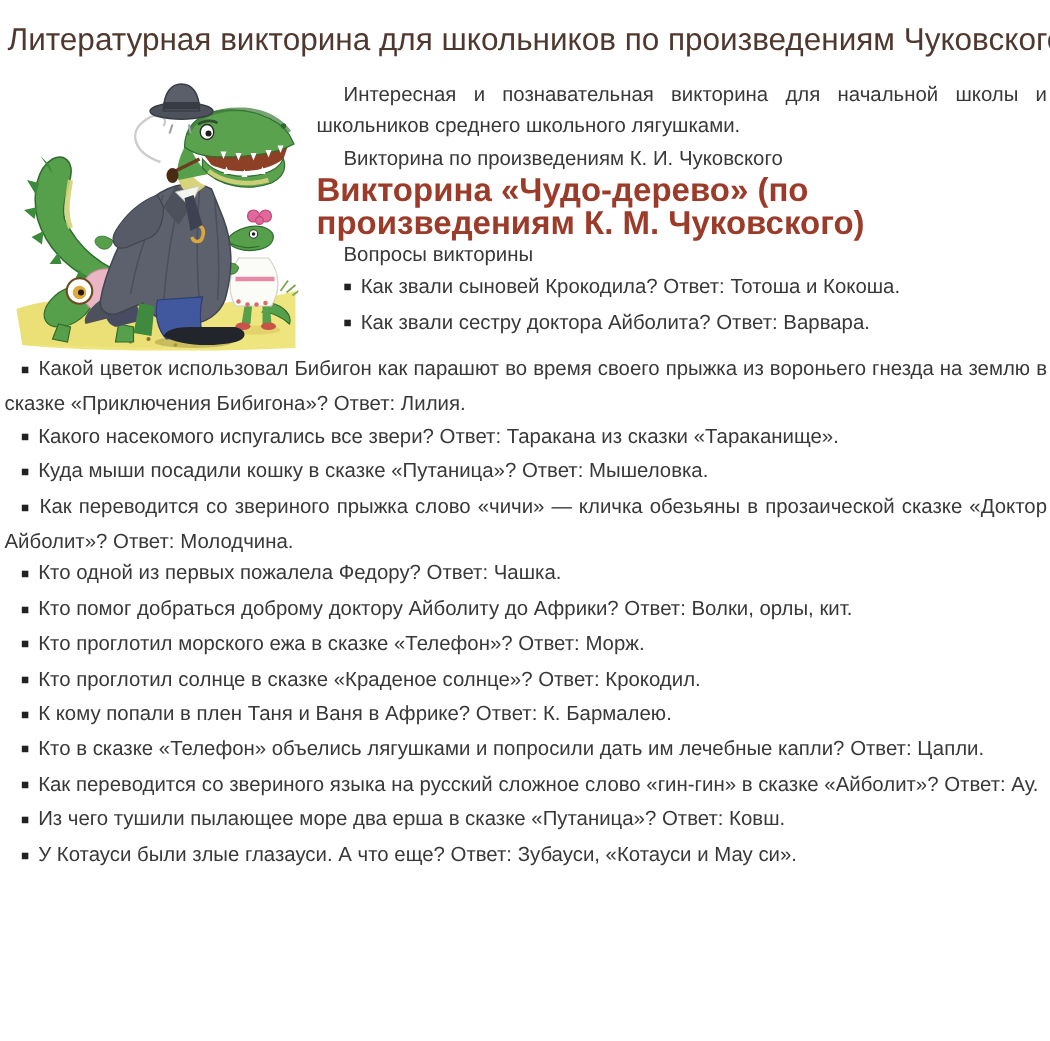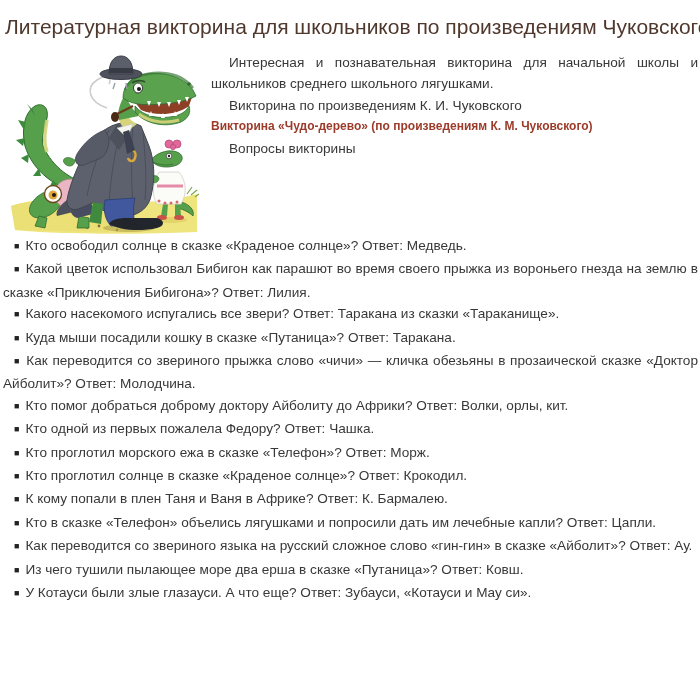--- a/index.html
+++ b/index.html
@@ -6,21 +6,21 @@
   body{width:700px;height:694px;overflow:hidden;
        font-family:"Liberation Sans","DejaVu Sans",sans-serif;color:#383838;}
   .page{padding:8px 2px 0 3px;}
   h1{font-size:21px;font-weight:400;color:#4f382d;margin:0 0 12px 2px;padding-top:6px;
      line-height:26px;white-space:nowrap;letter-spacing:0;}
   .content{font-size:13.6px;line-height:21.4px;text-align:justify;}
   .content p{margin:0;}
   .indent{text-indent:18px;}
   .illustration{float:left;width:196px;height:181px;margin:2px 12px 0 0;}
   .illustration svg{display:block;margin-left:6px;}
-  h2{font-size:12px;font-weight:700;color:#9c3b2a;margin:0;line-height:21.4px;
+  h2{font-size:22px;font-weight:700;color:#9c3b2a;margin:0;line-height:21.4px;
      text-align:left;}
   .list .item{margin:0;}
   .list.beside .item{text-indent:18px;}
   .list.full{clear:left;}
   .list.full .item{text-indent:11px;}
   .bullet{font-size:9px;margin-right:6px;position:relative;top:-1px;color:#222;}
 </style>
 </head>
 <body>
 
@@ -112,39 +112,44 @@
         <path d="M106,29 L104,35 M117,29 L118,35" stroke="#9aa0a8" stroke-width="1.4"></path>
       </svg>
     </div>
 
     <p class="indent">Интересная и познавательная викторина для начальной школы и школьников среднего школьного лягушками.</p>
     <p class="indent">Викторина по произведениям К. И. Чуковского</p>
 
     <h2>Викторина «Чудо-дерево» (по произведениям К. М. Чуковского)</h2>
     <p class="indent">Вопросы викторины</p>
 
+    <div class="list beside">
+
+        <p class="item"><span class="bullet">■</span><span>Как звали сыновей Крокодила? Ответ: Тотоша и Кокоша.</span></p>
+
+        <p class="item"><span class="bullet">■</span><span>Как звали сестру доктора Айболита? Ответ: Варвара.</span></p>
+      </div>
 
     <div class="list full">
 
 
-        <p class="item"><span class="bullet">■</span><span>Кто освободил солнце в сказке «Краденое солнце»? Ответ: Медведь.</span></p>
 
         <p class="item"><span class="bullet">■</span><span>Какой цветок использовал Бибигон как парашют во время своего прыжка из вороньего гнезда на землю в сказке «Приключения Бибигона»? Ответ: Лилия.</span></p>
 
 
 
         <p class="item"><span class="bullet">■</span><span>Какого насекомого испугались все звери? Ответ: Таракана из сказки «Тараканище».</span></p>
 
-        <p class="item"><span class="bullet">■</span><span>Куда мыши посадили кошку в сказке «Путаница»? Ответ: Таракана.</span></p>
+        <p class="item"><span class="bullet">■</span><span>Куда мыши посадили кошку в сказке «Путаница»? Ответ: Мышеловка.</span></p>
 
         <p class="item"><span class="bullet">■</span><span>Как переводится со звериного прыжка слово «чичи» — кличка обезьяны в прозаической сказке «Доктор Айболит»? Ответ: Молодчина.</span></p>
 
+        <p class="item"><span class="bullet">■</span><span>Кто одной из первых пожалела Федору? Ответ: Чашка.</span></p>
+
         <p class="item"><span class="bullet">■</span><span>Кто помог добраться доброму доктору Айболиту до Африки? Ответ: Волки, орлы, кит.</span></p>
-
-        <p class="item"><span class="bullet">■</span><span>Кто одной из первых пожалела Федору? Ответ: Чашка.</span></p>
 
         <p class="item"><span class="bullet">■</span><span>Кто проглотил морского ежа в сказке «Телефон»? Ответ: Морж.</span></p>
 
         <p class="item"><span class="bullet">■</span><span>Кто проглотил солнце в сказке «Краденое солнце»? Ответ: Крокодил.</span></p>
 
         <p class="item"><span class="bullet">■</span><span>К кому попали в плен Таня и Ваня в Африке? Ответ: К. Бармалею.</span></p>
 
         <p class="item"><span class="bullet">■</span><span>Кто в сказке «Телефон» объелись лягушками и попросили дать им лечебные капли? Ответ: Цапли.</span></p>
 
         <p class="item"><span class="bullet">■</span><span>Как переводится со звериного языка на русский сложное слово «гин-гин» в сказке «Айболит»? Ответ: Ау.</span></p>

